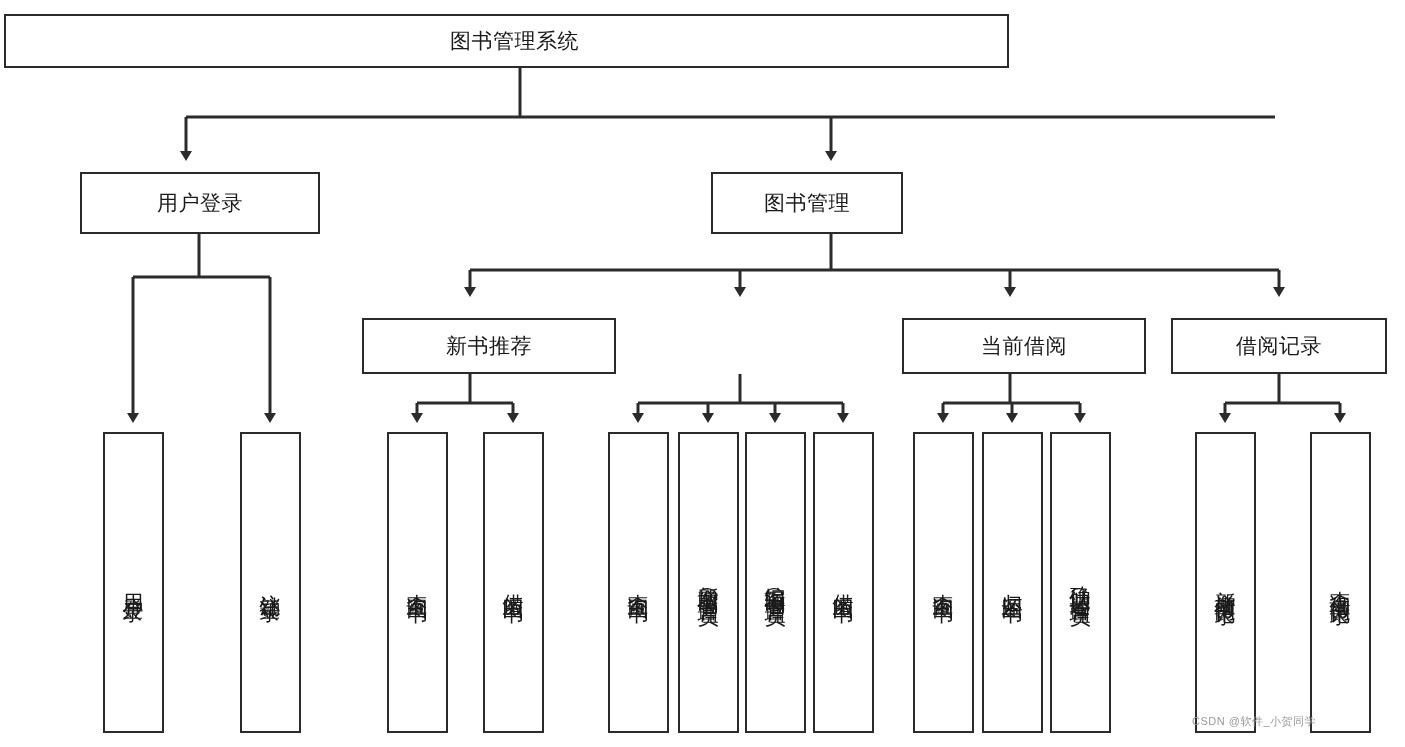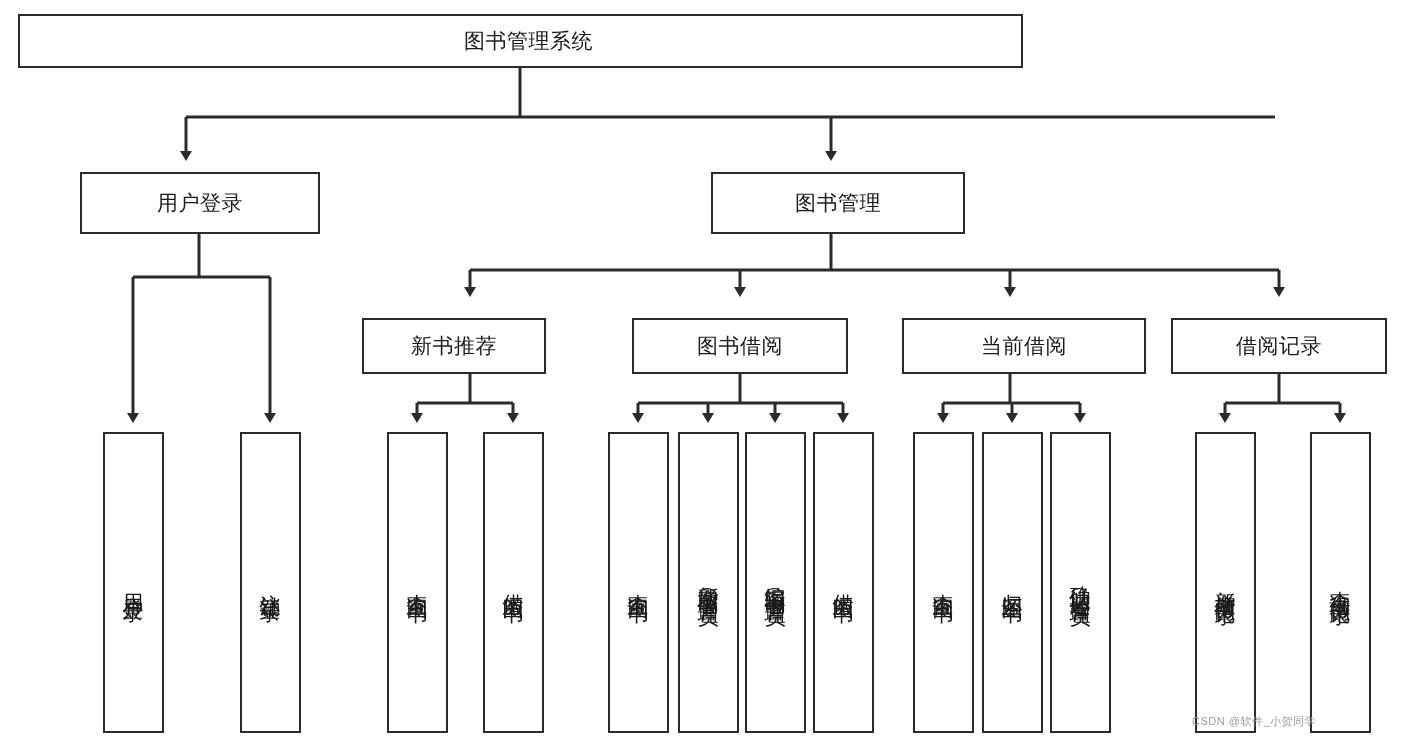--- a/index.html
+++ b/index.html
@@ -112,36 +112,33 @@
       <path d="M1012,403 L1012,414" marker-end="url(#arrow)"></path>
       <path d="M1080,403 L1080,414" marker-end="url(#arrow)"></path>
 
       <path d="M1279,374 L1279,403"></path>
       <path d="M1225,403 L1340,403"></path>
       <path d="M1225,403 L1225,414" marker-end="url(#arrow)"></path>
       <path d="M1340,403 L1340,414" marker-end="url(#arrow)"></path>
     </g>
   </svg>
 
-  <div class="node node-h" style="left:18px; top:14px; width:1005px; height:54px;padding-left:16px;">
+  <div class="node node-h" style="left:4px; top:14px; width:1005px; height:54px;padding-left:16px;">
     <span>图书管理系统</span>
   </div>
 
   <div class="node node-h" style="left:80px; top:172px; width:240px; height:62px;">
     <span>用户登录</span>
   </div>
-  <div class="node node-h" style="left:711px; top:172px; width:254px; height:62px;text-align:center;">
+  <div class="node node-h" style="left:711px; top:172px; width:192px; height:62px;text-align:center;">
     <span>图书管理</span>
   </div>
 
-  <div class="node node-h" style="left:362px; top:318px; width:184px; height:56px;">
+  <div class="node node-h" style="left:362px; top:318px; width:254px; height:56px;">
     <span>新书推荐</span>
-  </div>
-  <div class="node node-h" style="left:632px; top:318px; width:216px; height:56px;">
-    <span>图书借阅</span>
   </div>
   <div class="node node-h" style="left:902px; top:318px; width:244px; height:56px;">
     <span>当前借阅</span>
   </div>
   <div class="node node-h" style="left:1171px; top:318px; width:216px; height:56px;">
     <span>借阅记录</span>
   </div>
 
   <div class="node node-v" style="left:103px; top:432px; width:61px; height:301px;">
     <span class="vtext">用户登录</span>

